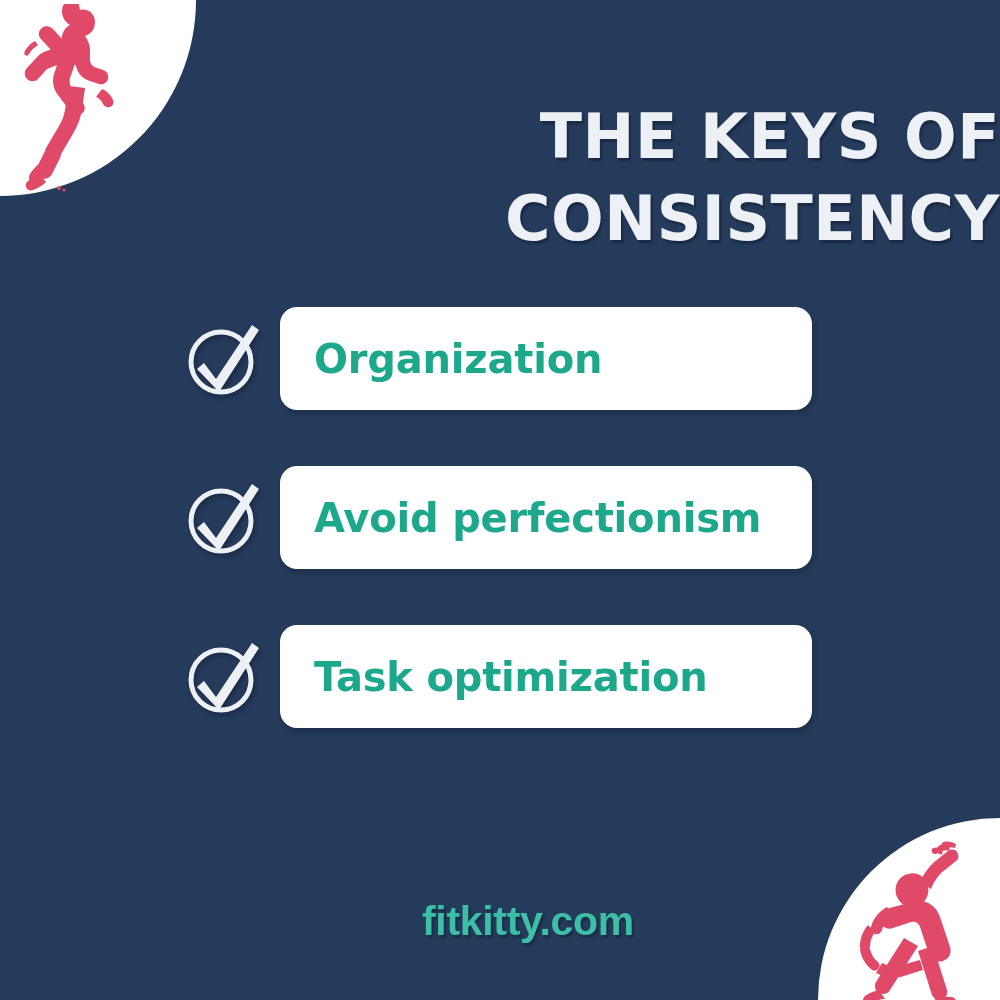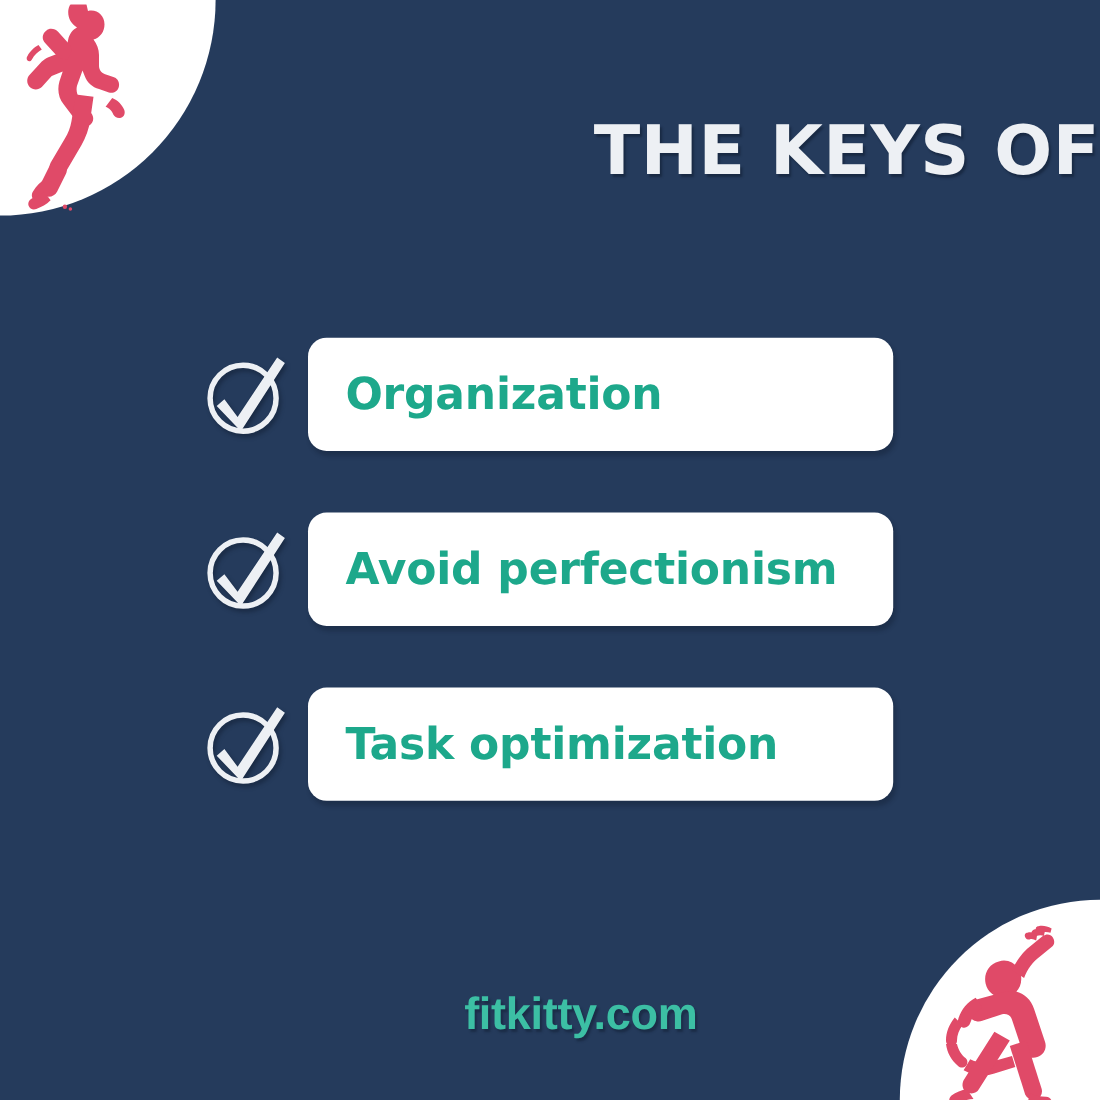--- a/index.html
+++ b/index.html
@@ -161,20 +161,21 @@
       <path d="M36 133 c6 3 13 4 20 2 l18 -5 l3 10 l-19 6 c-9 3 -19 2 -28 -3 z"></path>
       <path d="M72 116 l-28 44 c-2 4 -7 5 -11 3 c-4 -2 -5 -7 -3 -11 l28 -44 z"></path>
       <path d="M33 160 c-5 1 -10 3 -14 6 c-2 2 -3 5 -1 7 c2 2 5 2 7 1 c4 -3 9 -5 14 -5 z"></path>
       <path d="M87 116 l14 44 c1 4 -1 8 -5 10 c-4 1 -8 -1 -10 -5 l-14 -44 z"></path>
       <path d="M91 164 c4 2 9 3 14 3 c3 0 5 2 5 5 c0 3 -2 5 -5 5 c-6 0 -12 -2 -17 -5 z"></path>
     </g>
   </svg>
 
   <div class="title">
     <div>THE KEYS OF</div>
+    <div>CONSISTENCY</div>
   </div>
 
   <div class="list">
 
     <div class="row">
       <svg class="check-icon" viewBox="0 0 76 76">
         <circle cx="36" cy="41" r="30" fill="none" stroke="#EDF0F4" stroke-width="5"></circle>
         <path d="M19 42 l12 16 l36 -54 l7 5 l-40 62 l-22 -23 z" fill="#EDF0F4"></path>
       </svg>
       <div class="card">

